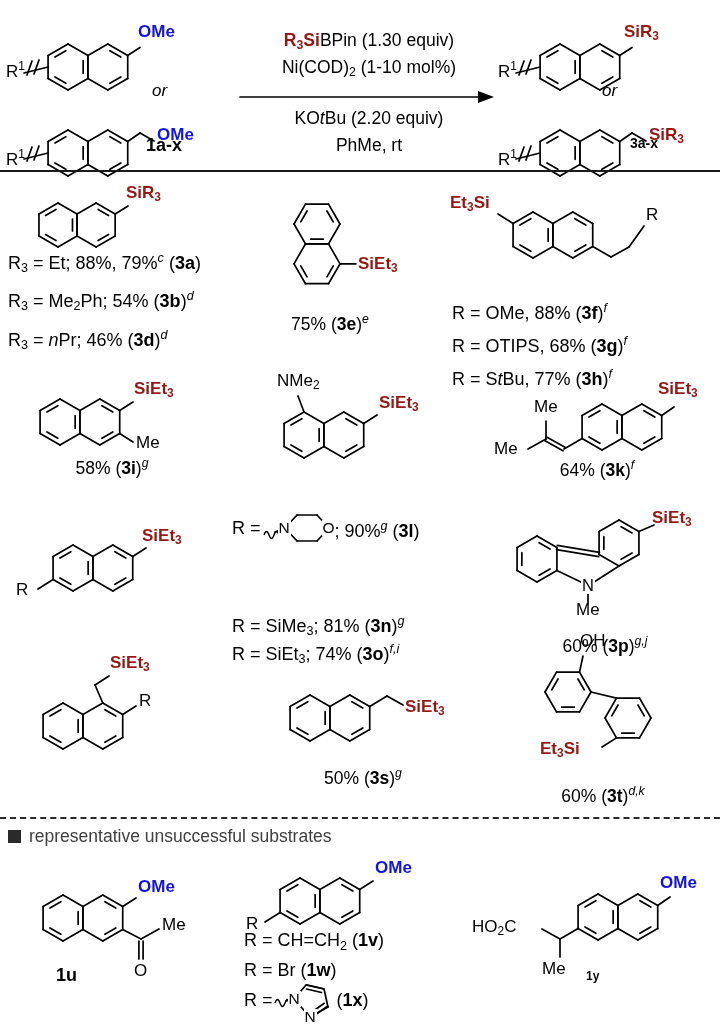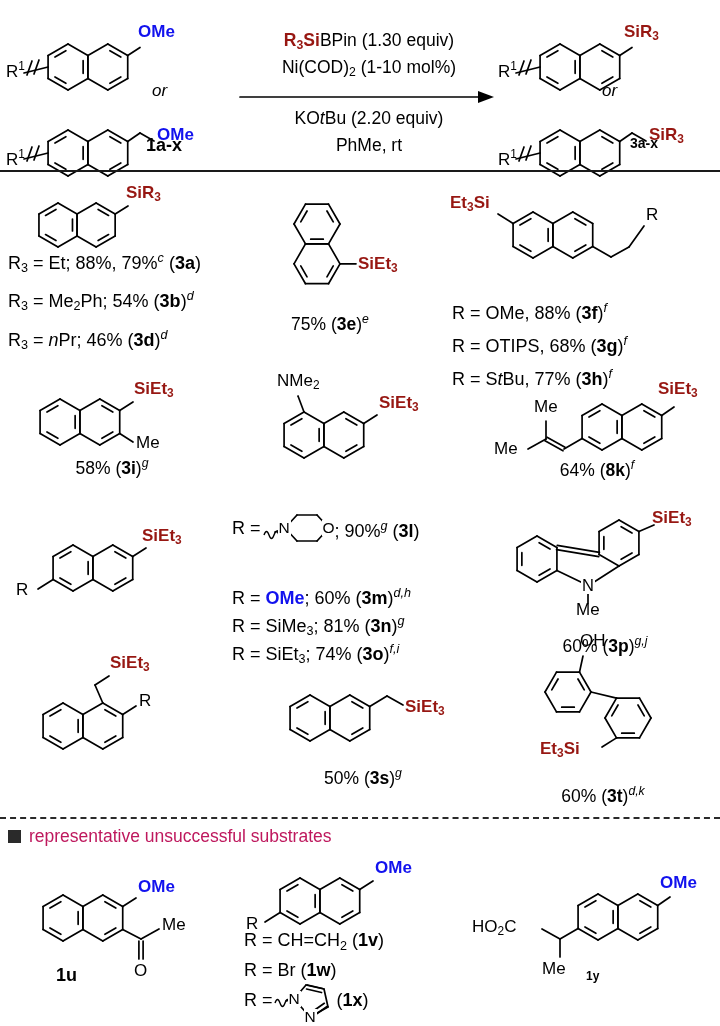--- a/index.html
+++ b/index.html
@@ -322,21 +322,21 @@
         <line x1="84" y1="67" x2="84" y2="49" stroke="#000" stroke-width="1.7" stroke-linecap="round"></line>
         <line x1="84" y1="67" x2="66" y2="77" stroke="#000" stroke-width="1.7" stroke-linecap="round"></line>
         <line x1="199.7" y1="43.5" x2="212" y2="35" stroke="#000" stroke-width="1.7" stroke-linecap="round"></line>
         <line x1="103.01985015547513" y1="75.16426972014477" x2="85.01985015547513" y2="65.16426972014477" stroke="#000" stroke-width="1.7" stroke-linecap="round"></line>
         <line x1="100.98014984452487" y1="78.83573027985523" x2="82.98014984452487" y2="68.83573027985523" stroke="#000" stroke-width="1.7" stroke-linecap="round"></line>
       </svg>
     <span class="slabel" style="left:72px;top:26px">Me</span>
     <span class="slabel" style="left:32px;top:68px">Me</span>
     <span class="slabel red" style="left:196px;top:8px"><span>SiEt</span><span class="sub">3</span></span>
   </div>
-  <div class="cap" style="left:512px;top:458px;width:170px"><span>64% (</span><span class="b">8k</span><span>)</span><span class="sup i">f</span></div>
+  <div class="cap" style="left:512px;top:458px;width:170px"><span>64% (</span><span class="b">3k</span><span>)</span><span class="sup i">f</span></div>
 
   <div class="block" style="left:8px;top:503px;width:205px;height:128px">
     <svg width="200" height="128">
         <line x1="65" y1="42" x2="84.91858428704208" y2="53.5" stroke="#000" stroke-width="1.7" stroke-linecap="round"></line>
         <line x1="84.91858428704208" y1="53.5" x2="84.91858428704208" y2="76.5" stroke="#000" stroke-width="1.7" stroke-linecap="round"></line>
         <line x1="84.91858428704208" y1="76.5" x2="65" y2="88" stroke="#000" stroke-width="1.7" stroke-linecap="round"></line>
         <line x1="65" y1="88" x2="45.08141571295791" y2="76.5" stroke="#000" stroke-width="1.7" stroke-linecap="round"></line>
         <line x1="45.08141571295791" y1="76.5" x2="45.08141571295791" y2="53.5" stroke="#000" stroke-width="1.7" stroke-linecap="round"></line>
         <line x1="45.08141571295791" y1="53.5" x2="65" y2="42" stroke="#000" stroke-width="1.7" stroke-linecap="round"></line>
         <line x1="80.13812405815199" y1="58.7072" x2="80.13812405815199" y2="71.2928" stroke="#000" stroke-width="1.7" stroke-linecap="round"></line>
@@ -368,21 +368,20 @@
             <line x1="68" y1="23" x2="56" y2="36" stroke="#000" stroke-width="1.7" stroke-linecap="round"></line>
             <line x1="56" y1="36" x2="36" y2="36" stroke="#000" stroke-width="1.7" stroke-linecap="round"></line>
             <line x1="36" y1="36" x2="24" y2="23" stroke="#000" stroke-width="1.7" stroke-linecap="round"></line>
             <path d="M3,30 q2.5,-7 5,0 q2.5,7 5,0 q2.5,-7 5,0" fill="none" stroke="#000" stroke-width="1.4"></path>
           </svg>
         <span class="atom" style="left:17px;top:15px">N</span>
         <span class="atom" style="left:61px;top:15px">O</span>
       </span>
       <span class="tline"><span> ; 90%</span><span class="sup i">g</span><span> (</span><span class="b">3l</span><span>)</span></span>
     </div>
-    <div class="tline" style="position:absolute;top:74px"><span>R = </span><span class="blue b">OMe</span><span>; 60% (</span><span class="b">3m</span><span>)</span><span class="sup i">d,h</span></div>
     <div class="tline" style="position:absolute;top:102px"><span>R = SiMe</span><span class="sub">3</span><span>; 81% (</span><span class="b">3n</span><span>)</span><span class="sup i">g</span></div>
     <div class="tline" style="position:absolute;top:130px"><span>R = SiEt</span><span class="sub">3</span><span>; 74% (</span><span class="b">3o</span><span>)</span><span class="sup i">f,i</span></div>
   </div>
 
   <div class="block" style="left:492px;top:497px;width:228px;height:135px">
     <svg width="225" height="132">
         <line x1="45" y1="39" x2="64.91858428704208" y2="50.5" stroke="#000" stroke-width="1.7" stroke-linecap="round"></line>
         <line x1="64.91858428704208" y1="50.5" x2="64.91858428704208" y2="73.5" stroke="#000" stroke-width="1.7" stroke-linecap="round"></line>
         <line x1="64.91858428704208" y1="73.5" x2="45" y2="85" stroke="#000" stroke-width="1.7" stroke-linecap="round"></line>
         <line x1="45" y1="85" x2="25.081415712957913" y2="73.5" stroke="#000" stroke-width="1.7" stroke-linecap="round"></line>
@@ -492,21 +491,21 @@
       </svg>
     <span class="slabel" style="left:92px;top:2px">OH</span>
     <span class="slabel red" style="left:52px;top:110px"><span>Et</span><span class="sub">3</span><span>Si</span></span>
   </div>
   <div class="cap" style="left:518px;top:784px;width:170px"><span>60% (</span><span class="b">3t</span><span>)</span><span class="sup i">d,k</span></div>
 
   <div class="dash" style="top:817px"></div>
 
   <div class="block row" style="left:8px;top:826px">
     <span class="sqmark"></span>
-    <span style="font-size:17.5px;color:#be185d">representative unsuccessful substrates</span>
+    <span style="font-size:17.5px;color:#404040">representative unsuccessful substrates</span>
   </div>
 
   <div class="block" style="left:8px;top:850px;width:240px;height:150px">
     <svg width="235" height="145">
         <line x1="55" y1="45" x2="74.91858428704208" y2="56.5" stroke="#000" stroke-width="1.7" stroke-linecap="round"></line>
         <line x1="74.91858428704208" y1="56.5" x2="74.91858428704208" y2="79.5" stroke="#000" stroke-width="1.7" stroke-linecap="round"></line>
         <line x1="74.91858428704208" y1="79.5" x2="55" y2="91" stroke="#000" stroke-width="1.7" stroke-linecap="round"></line>
         <line x1="55" y1="91" x2="35.08141571295791" y2="79.5" stroke="#000" stroke-width="1.7" stroke-linecap="round"></line>
         <line x1="35.08141571295791" y1="79.5" x2="35.08141571295791" y2="56.5" stroke="#000" stroke-width="1.7" stroke-linecap="round"></line>
         <line x1="35.08141571295791" y1="56.5" x2="55" y2="45" stroke="#000" stroke-width="1.7" stroke-linecap="round"></line>

